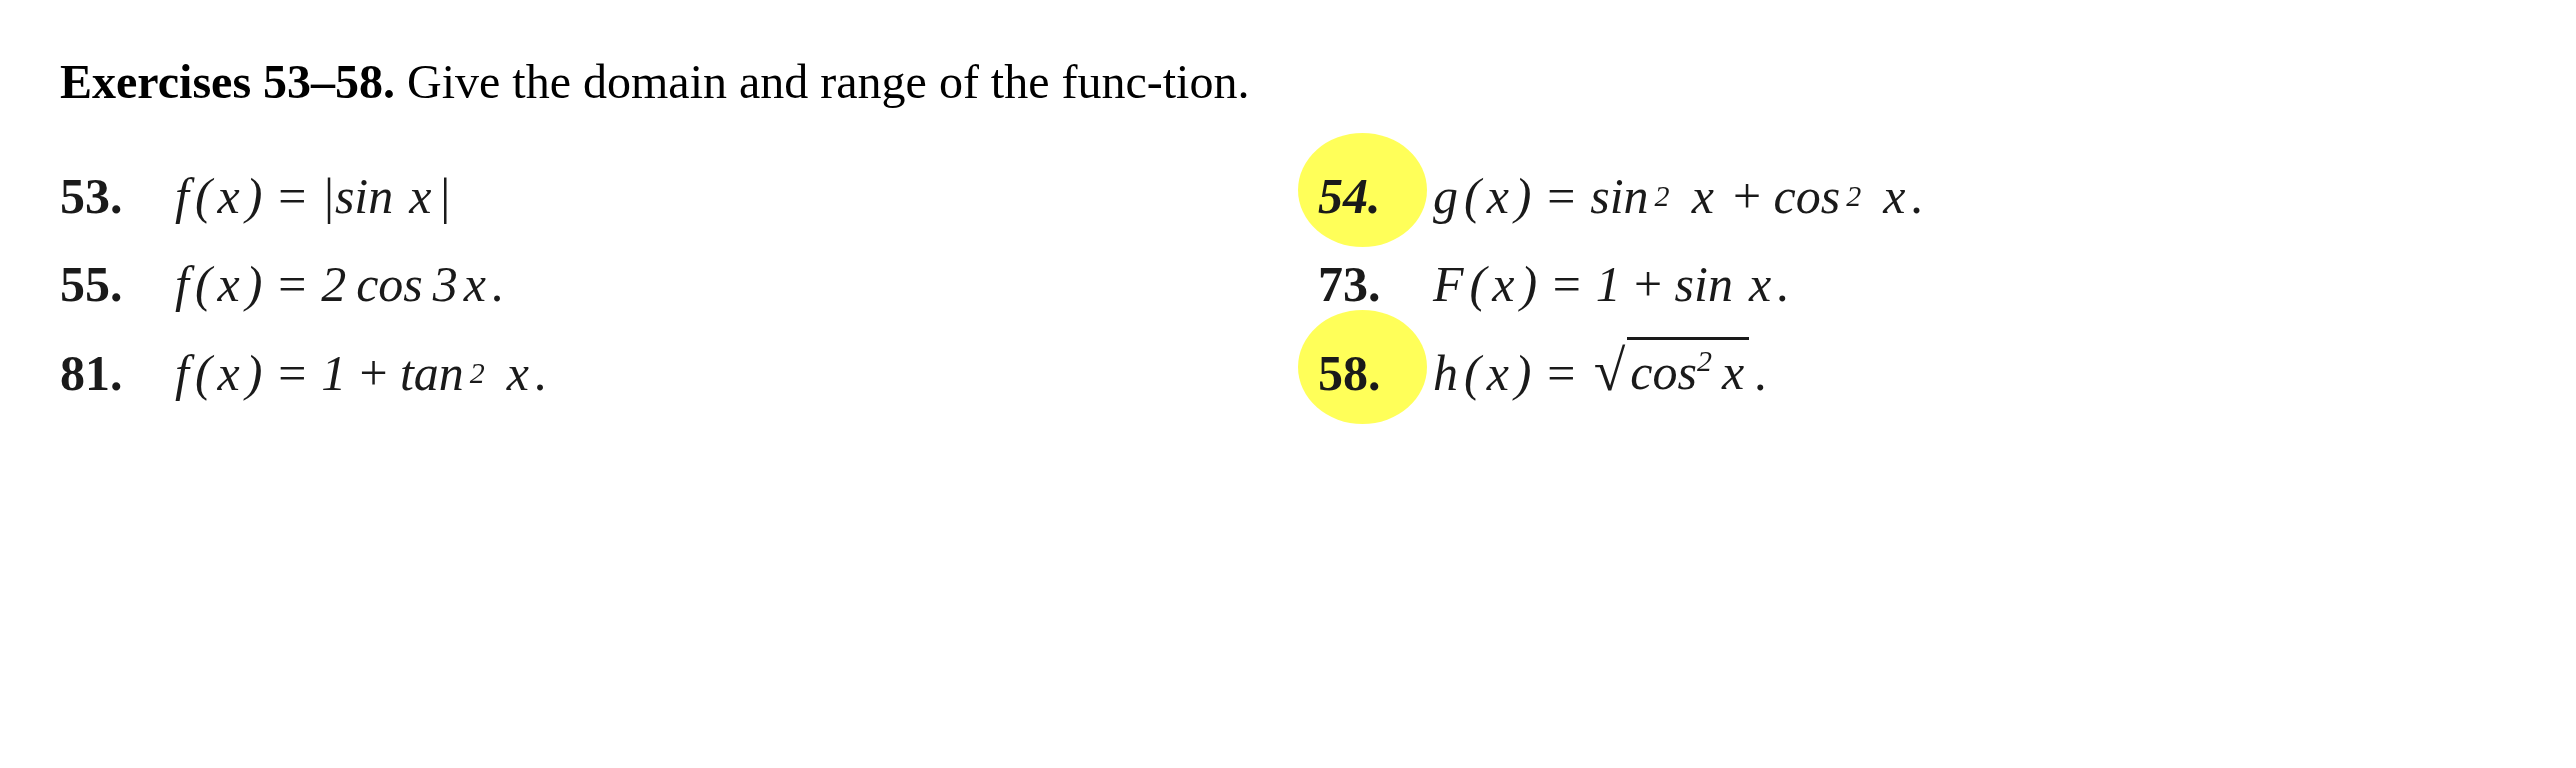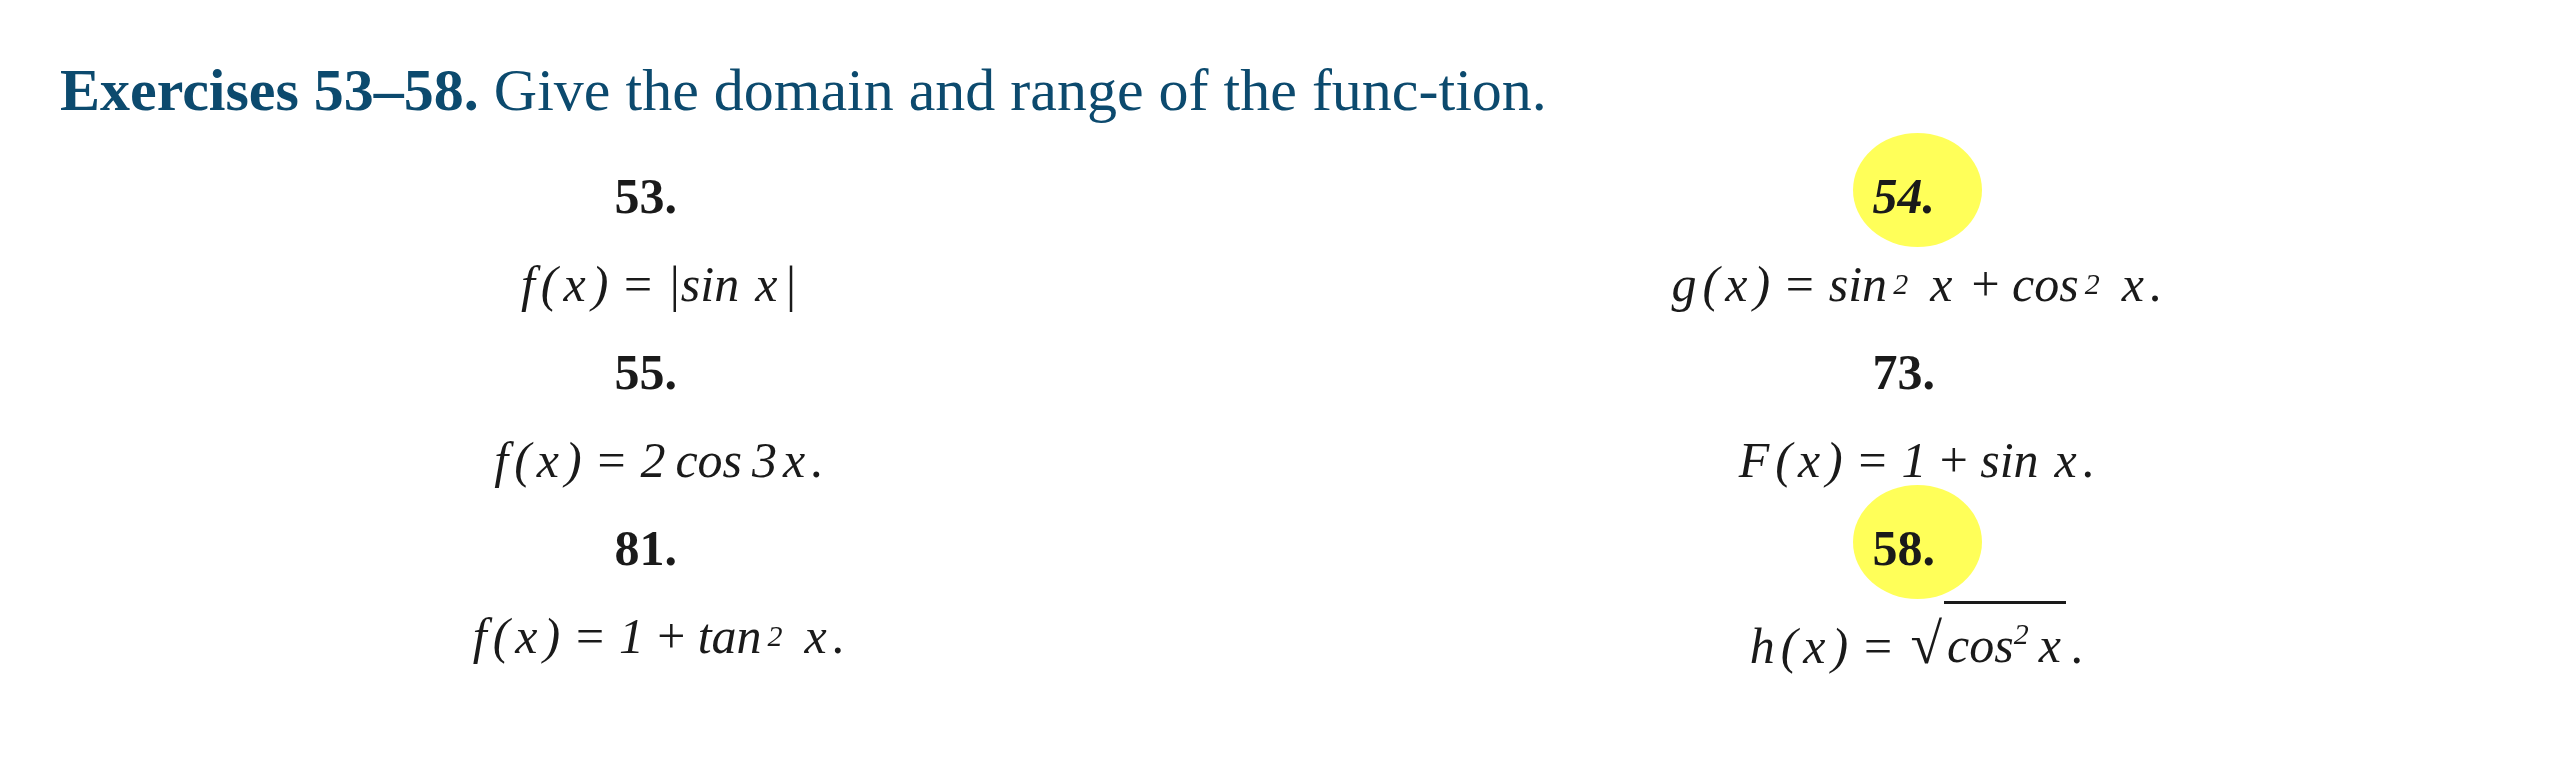--- a/index.html
+++ b/index.html
@@ -24,45 +24,44 @@
       display: flex;
       align-items: flex-start;
       padding: 50px 60px;
     }
 
     .content-block {
       width: 100%;
     }
 
     .header-text {
-      font-size: 60px;
-      color: #0c4a6e;
+      font-size: 48px;
+      color: #000000;
       line-height: 1.35;
-      margin-bottom: 30px;
+      margin-bottom: 46px;
     }
 
     .header-text .bold-part {
       font-weight: 900;
     }
 
     .exercises-grid {
       display: grid;
       grid-template-columns: 1fr 1fr;
       gap: 18px 60px;
       margin-top: 10px;
     }
 
     .exercise-item {
       font-size: 50px;
       color: #1a1a1a;
       line-height: 1.4;
       display: flex;
-      align-items: center;
-      gap: 18px;
-      flex-direction: column;
+      align-items: flex-end;
+      gap: 26px;
     }
 
     .exercise-number {
       font-weight: 900;
       min-width: 89px;
     }
 
     .exercise-formula {
       font-style: italic;
       display: flex;
@@ -147,21 +146,21 @@
 
       <div class="exercise-item">
         <span class="exercise-number" style="position:relative; display:inline-block;">
           <span style="position:absolute; width:129px; height:114px; border-radius:50%; background:rgba(255,255,0,0.65); top:-28px; left:-20px; z-index:0;"></span>
           <strong style="position:relative; z-index:1;margin-top:32px;">58.</strong>
         </span>
         <span class="exercise-formula" style="align-items:baseline;">
           <i>h</i>(<i>x</i>) = 
           <span class="sqrt-container" style="display:inline-flex; align-items:flex-end;">
             <span class="sqrt-symbol" style="font-size:1.15em; line-height:1;">√</span>
-              <span class="sqrt-content" style="border-top: 3.5px solid #1a1a1a; padding-top:13px; padding-left:3px; padding-right:5px; display:inline-block; line-height:1.1;">cos<sup>2</sup> <i>x</i></span>
+              <span class="sqrt-content" style="border-top: 3.5px solid #1a1a1a; padding-top:4px; padding-left:3px; padding-right:5px; display:inline-block; line-height:1.1;">cos<sup>2</sup> <i>x</i></span>
           </span>.
         </span>
       </div>
 
     </div>
   </div>
 </div>
 
 
 </body></html>

